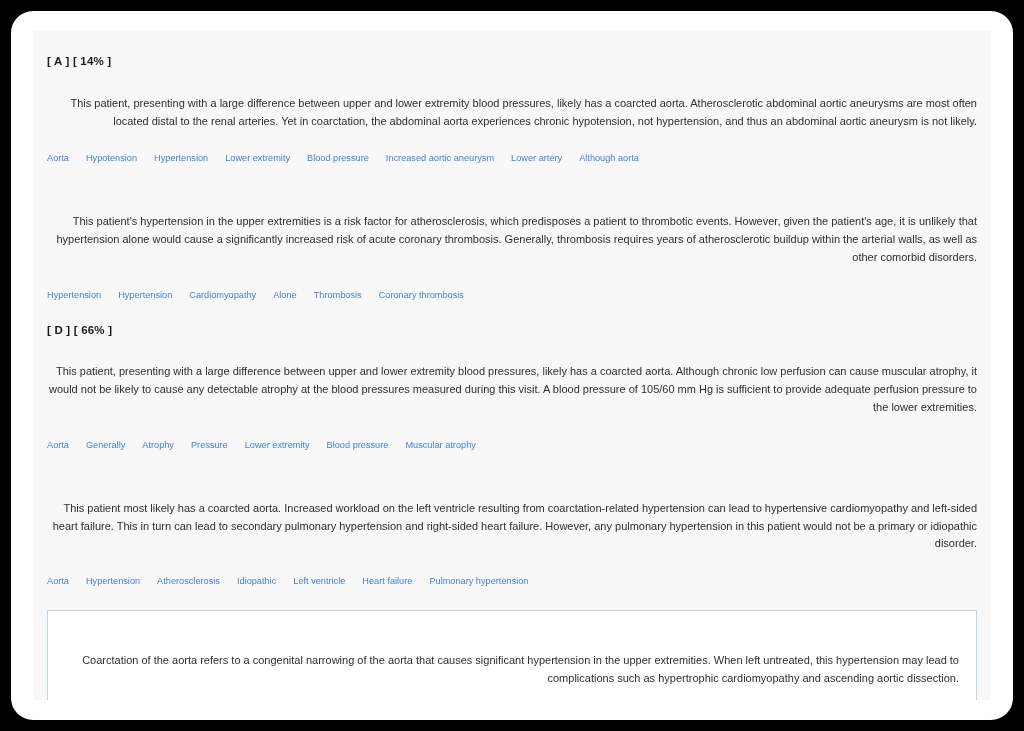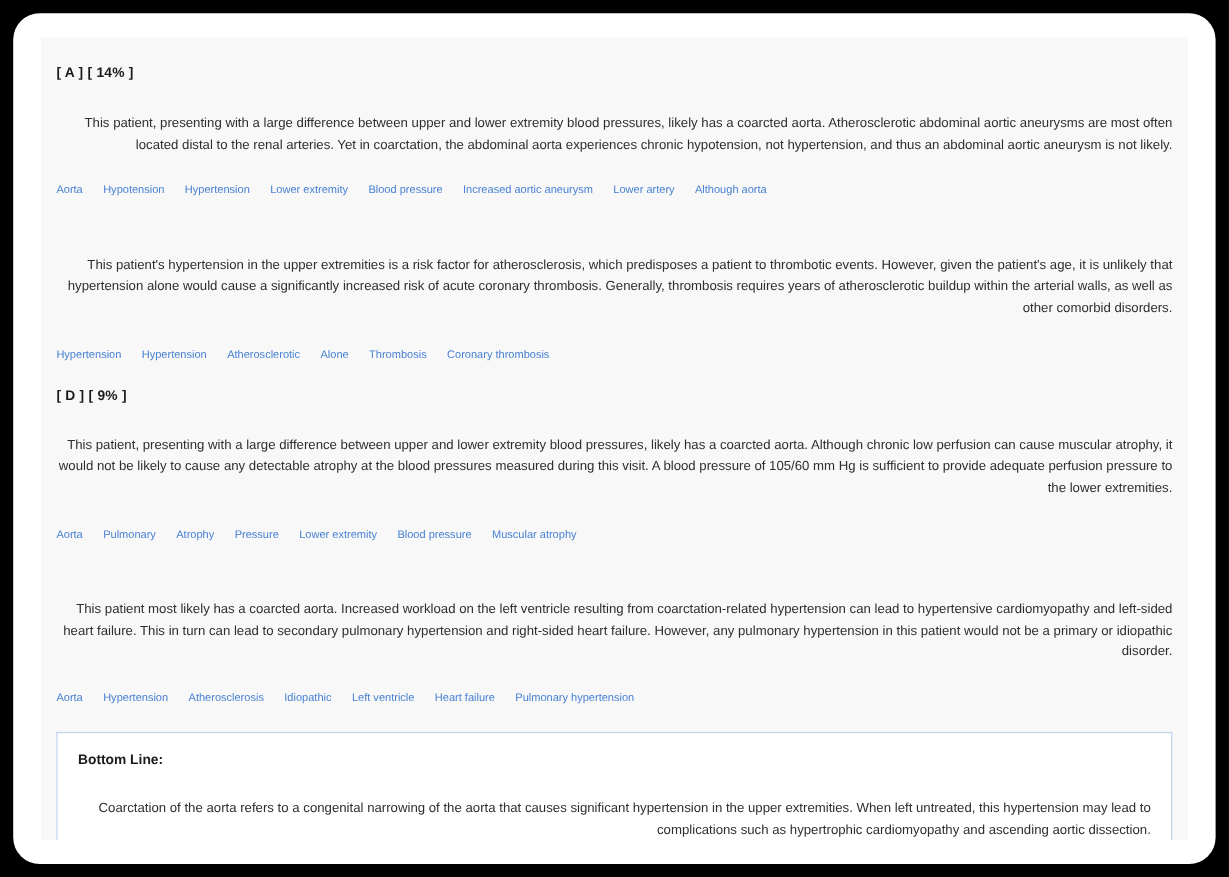--- a/index.html
+++ b/index.html
@@ -135,37 +135,37 @@
 
     <div class="sp-block-gap"></div>
 
     <section class="explanation-block">
       <div class="sp-heading-to-body"></div>
       <p class="explanation-body">This patient's hypertension in the upper extremities is a risk factor for atherosclerosis, which predisposes a patient to thrombotic events. However, given the patient's age, it is unlikely that hypertension alone would cause a significantly increased risk of acute coronary thrombosis. Generally, thrombosis requires years of atherosclerotic buildup within the arterial walls, as well as other comorbid disorders.</p>
       <div class="sp-body-to-tags"></div>
       <div class="tag-row">
         <a class="tag-link">Hypertension</a>
         <a class="tag-link">Hypertension</a>
-        <a class="tag-link">Atherosclerotic</a>
+        <a class="tag-link">Cardiomyopathy</a>
         <a class="tag-link">Alone</a>
         <a class="tag-link">Thrombosis</a>
         <a class="tag-link">Coronary thrombosis</a>
       </div>
     </section>
 
     <div class="sp-block-gap"></div>
 
     <section class="explanation-block">
-      <div class="choice-heading">[ D ] [ 9% ]</div>
+      <div class="choice-heading">[ D ] [ 66% ]</div>
       <div class="sp-heading-to-body"></div>
       <p class="explanation-body">This patient, presenting with a large difference between upper and lower extremity blood pressures, likely has a coarcted aorta. Although chronic low perfusion can cause muscular atrophy, it would not be likely to cause any detectable atrophy at the blood pressures measured during this visit. A blood pressure of 105/60 mm Hg is sufficient to provide adequate perfusion pressure to the lower extremities.</p>
       <div class="sp-body-to-tags"></div>
       <div class="tag-row">
         <a class="tag-link">Aorta</a>
-        <a class="tag-link">Pulmonary</a>
+        <a class="tag-link">Generally</a>
         <a class="tag-link">Atrophy</a>
         <a class="tag-link">Pressure</a>
         <a class="tag-link">Lower extremity</a>
         <a class="tag-link">Blood pressure</a>
         <a class="tag-link">Muscular atrophy</a>
       </div>
     </section>
 
     <div class="sp-block-gap"></div>
 
@@ -180,20 +180,19 @@
         <a class="tag-link">Idiopathic</a>
         <a class="tag-link">Left ventricle</a>
         <a class="tag-link">Heart failure</a>
         <a class="tag-link">Pulmonary hypertension</a>
       </div>
     </section>
 
     <div class="sp-block-gap"></div>
 
     <section id="bottom-line-box">
-      <div id="bottom-line-title">Bottom Line:</div>
       <div class="sp-heading-to-body"></div>
       <p class="explanation-body">Coarctation of the aorta refers to a congenital narrowing of the aorta that causes significant hypertension in the upper extremities. When left untreated, this hypertension may lead to complications such as hypertrophic cardiomyopathy and ascending aortic dissection.</p>
 
     </section>
 
   </div>
 </div>
 
 </body></html>

